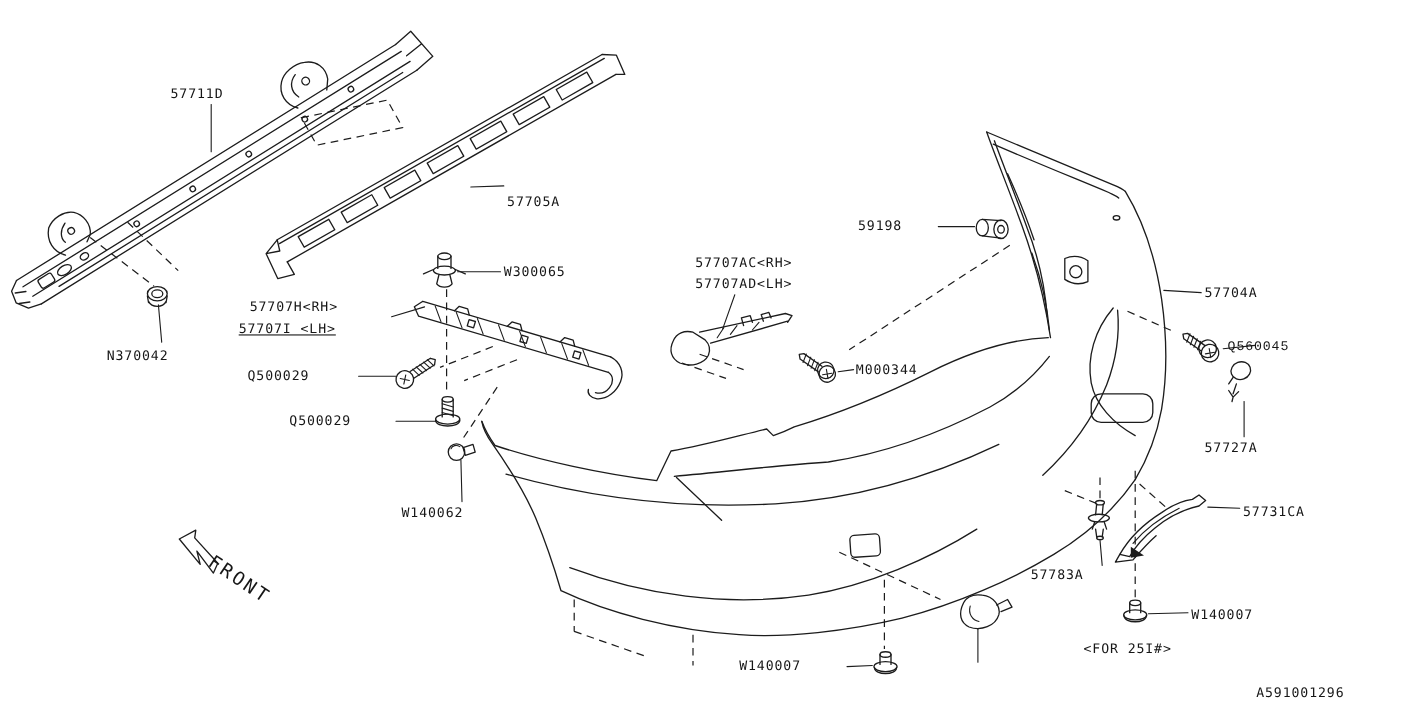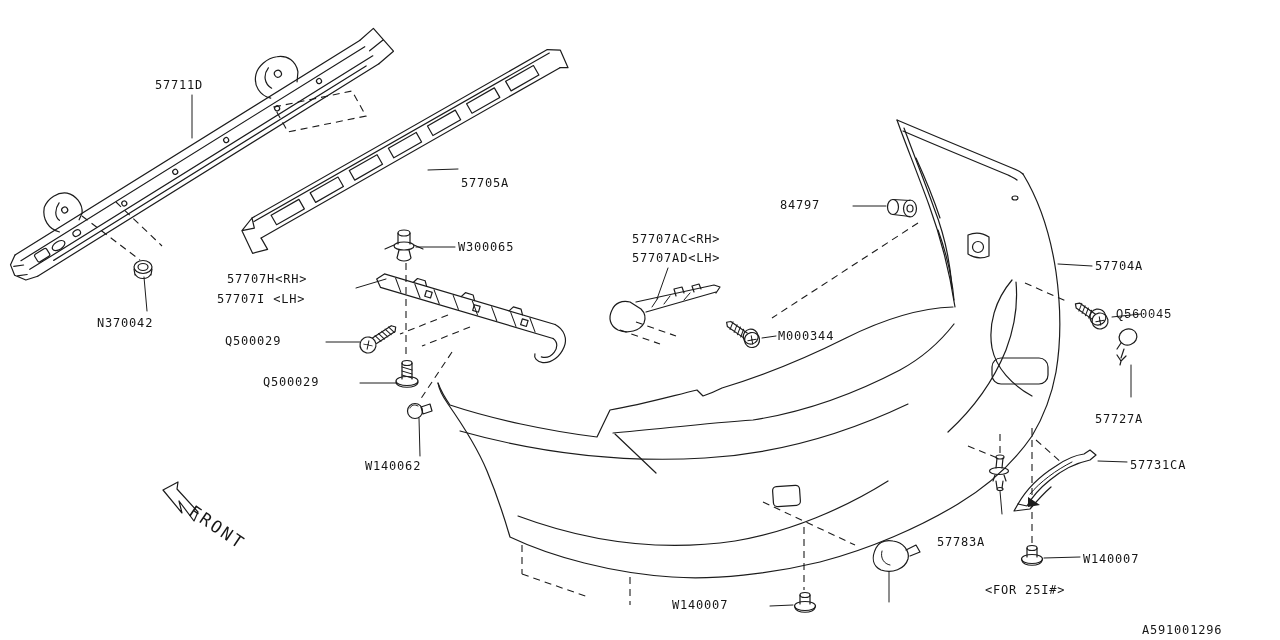--- a/index.html
+++ b/index.html
@@ -231,34 +231,34 @@
 
   <g>
     <path class="ln" d="M163,490 L178,482 L177,489 L198,512 L194,521 L179,501 L182,513 Z"></path>
   </g>
 </svg>
 
 <div class="lbl" style="left:155px;top:76px;">57711D</div>
 <div class="lbl" style="left:461px;top:174px;">57705A</div>
 <div class="lbl" style="left:458px;top:238px;">W300065</div>
 <div class="lbl" style="left:227px;top:270px;">57707H&lt;RH&gt;</div>
-<div class="lbl" style="left:217px;top:290px;">57707I &lt;LH&gt;</div>
+<div class="lbl" style="left:217px;top:290px;text-decoration:underline;">57707I &lt;LH&gt;</div>
 <div class="lbl" style="left:632px;top:230px;">57707AC&lt;RH&gt;</div>
 <div class="lbl" style="left:632px;top:249px;">57707AD&lt;LH&gt;</div>
-<div class="lbl" style="left:780px;top:196px;">84797</div>
+<div class="lbl" style="left:780px;top:196px;">59198</div>
 <div class="lbl" style="left:1095px;top:257px;">57704A</div>
 <div class="lbl" style="left:1116px;top:306px;font-family:Liberation Mono, monospace;">Q560045</div>
 <div class="lbl" style="left:97px;top:314px;">N370042</div>
 <div class="lbl" style="left:225px;top:332px;">Q500029</div>
 <div class="lbl" style="left:263px;top:373px;">Q500029</div>
 <div class="lbl" style="left:778px;top:327px;text-align:right;">M000344</div>
-<div class="lbl" style="left:1095px;top:410px;">57727A</div>
+<div class="lbl" style="left:1095px;top:398px;">57727A</div>
 <div class="lbl" style="left:365px;top:457px;">W140062</div>
 <div class="lbl" style="left:1130px;top:456px;text-align:center;">57731CA</div>
-<div class="lbl" style="left:937px;top:533px;">57783A</div>
+<div class="lbl" style="left:937px;top:513px;">57783A</div>
 <div class="lbl" style="left:1083px;top:550px;">W140007</div>
 <div class="lbl" style="left:985px;top:581px;">&lt;FOR 25I#&gt;</div>
 <div class="lbl" style="left:672px;top:596px;">W140007</div>
 <div class="lbl" style="left:853px;top:639px;">57731C</div>
 <div class="lbl" style="left:1142px;top:621px;">A591001296</div>
 <div class="lbl front" style="left:196px;top:502px;">FRONT</div>
 
 </div>
 
 </body></html>

